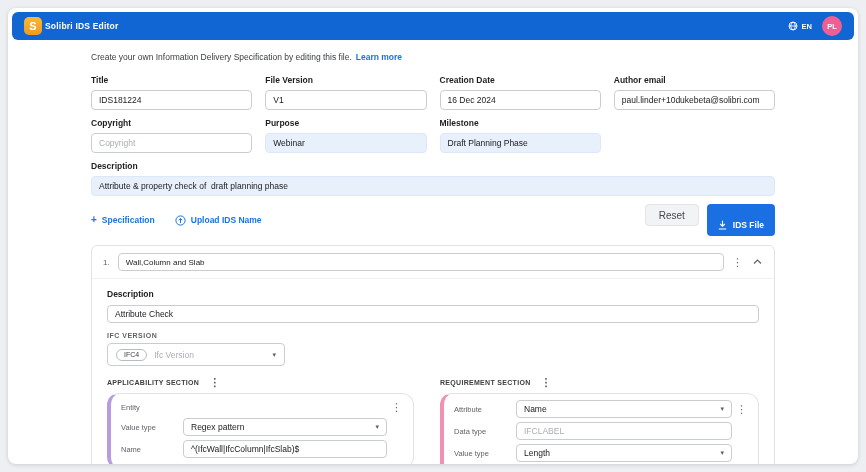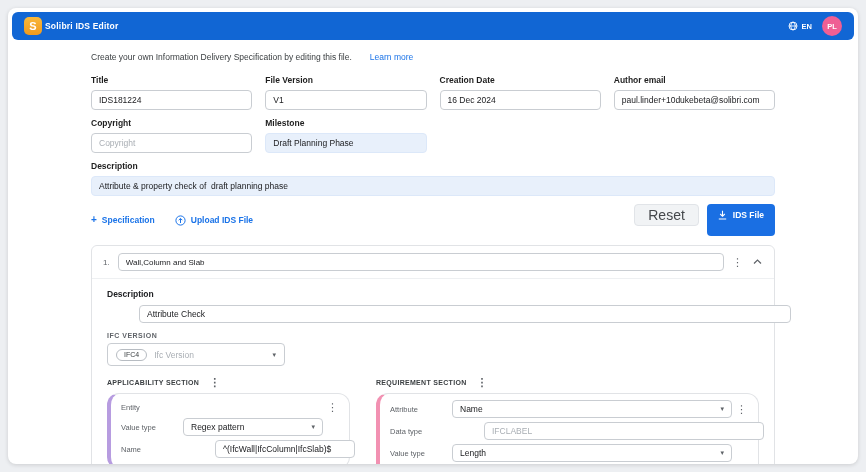--- a/index.html
+++ b/index.html
@@ -40,21 +40,21 @@
   .lang { display:flex; align-items:flex-end; gap:4px; color:#fff; font-size:7.5px; font-weight:bold; }
   .avatar {
     width:20px; height:20px; border-radius:50%;
     background:#ef5f94; color:#fff;
     font-size:7.5px; font-weight:bold;
     display:flex; align-items:center; justify-content:center;
   }
   
   .content { width:684px; margin:0 auto; }
   .intro { margin-top:12px; font-size:8.5px; color:#3c4043; }
-  .intro .link { color:#1a73e8; margin-left:18px; }
+  .intro .link { color:#1a73e8; margin-left:4px;font-weight:bold; }
   .meta-grid {
     margin-top:13px;
     display:grid;
     grid-template-columns:repeat(4,1fr);
     column-gap:13px; row-gap:8px;
   }
   .f-label { display:block; font-size:8.5px; font-weight:bold; color:#1f1f1f; margin-bottom:4px; }
   .text-input {
     width:100%; height:20px;
     border:1px solid #c9cdd2; border-radius:4px;
@@ -68,28 +68,28 @@
   
   .actions-row { margin-top:8px; display:flex; align-items:center; }
   .link-btn {
     display:inline-flex; align-items:center; gap:5px;
     color:#1a73e8; font-size:8.5px; font-weight:bold;
     margin-right:20px; cursor:default;
   }
   .plus-glyph { font-size:10px; font-weight:bold; line-height:1; }
   .right-actions { margin-left:auto; display:flex; gap:8px; }
   .btn-reset {
-    height:22px; padding:0 13px; font-size:14px; color:#44474b;
+    height:22px; padding:0 13px; font-size:10px; color:#44474b;
     background:#f1f3f5; border:1px solid #e1e4e8; border-radius:4px;
     display:inline-flex; align-items:center; font-family:inherit;
   }
   .btn-primary {
     height:22px; padding:16px 11px; font-size:8.5px; color:#fff; font-weight:bold;
     background:#1a6fe3; border:none; border-radius:4px;
-    display:inline-flex; align-items:flex-end; gap:6px; font-family:inherit;
+    display:inline-flex; align-items:flex-start; gap:6px; font-family:inherit;
   }
   
   .spec-card { margin-top:9px; border:1px solid #e1e3e6; border-radius:6px; }
   .spec-header {
     display:flex; align-items:center; gap:8px;
     padding:7px 9px 7px 11px;
     border-bottom:1px solid #eef0f2;
   }
   .spec-index { font-size:8px; color:#5f6368; }
   .spec-name-input { flex:1; height:18px; font-size:8px; }
@@ -124,21 +124,21 @@
   .sub-card.req { border-left-color:#f291b2; }
   .c-row { display:grid; grid-template-columns:58px 1fr 14px; align-items:center; min-height:22px; column-gap:4px; }
   .c-row.head-row { min-height:18px; }
   .row-label { font-size:7.5px; color:#5f6368; }
   .select-box {
     height:18px; border:1px solid #c9cdd2; border-radius:4px;
     display:flex; align-items:center; padding:0 7px;
     font-size:8.5px; color:#202124; background:#fff;
   }
   .select-box .caret { margin-left:auto; }
-  .small-input { height:18px; font-size:8.5px;margin-left:32px; }
+  .small-input { height:18px; font-size:8.5px; }
   .value-flex { display:flex; gap:9px; }
   .value-flex .select-box { width:72px; flex:none; }
   .value-flex .small-input { width:63px; flex:none; }
 </style>
 </head>
 <body>
 
 <div class="window">
 
   <div class="appbar">
@@ -184,20 +184,24 @@
       <div>
         <span class="f-label">Author email</span>
         <input class="text-input" value="paul.linder+10dukebeta@solibri.com" style="">
       </div>
 
       <div>
         <span class="f-label">Copyright</span>
         <input class="text-input" placeholder="Copyright" style="">
       </div>
       <div>
+        <span class="f-label">Purpose</span>
+        <input class="text-input filled" value="Webinar" style="">
+      </div>
+      <div>
         <span class="f-label">Milestone</span>
         <input class="text-input filled" value="Draft Planning Phase" style="">
       </div>
 
       <div class="span-all">
         <span class="f-label">Description</span>
         <input class="text-input filled" value="Attribute &amp; property check of  draft planning phase" style="">
       </div>
     </div>
 
@@ -206,21 +210,21 @@
         <span class="plus-glyph">+</span>
         <span>Specification</span>
       </div>
       <div class="link-btn">
         <span style="display:flex;">
           <svg width="11" height="11" viewBox="0 0 11 11" fill="none" stroke="#1a73e8" stroke-width="1">
             <circle cx="5.5" cy="5.5" r="4.6"></circle>
               <path d="M5.5 8 V3.6 M3.7 5.2 L5.5 3.4 L7.3 5.2"></path>
           </svg>
         </span>
-        <span>Upload IDS File</span>
+        <span>Upload IDS Name</span>
       </div>
       <div class="right-actions">
         <button class="btn-reset">Reset</button>
         <button class="btn-primary">
           <span style="display:flex;">
             <svg width="9" height="10" viewBox="0 0 9 10" fill="none" stroke="#ffffff" stroke-width="1.1">
               <path d="M4.5 0.8 V6 M2.2 4 L4.5 6.3 L6.8 4 M0.8 9 h7.4"></path>
             </svg>
           </span>
           <span>IDS File</span>

